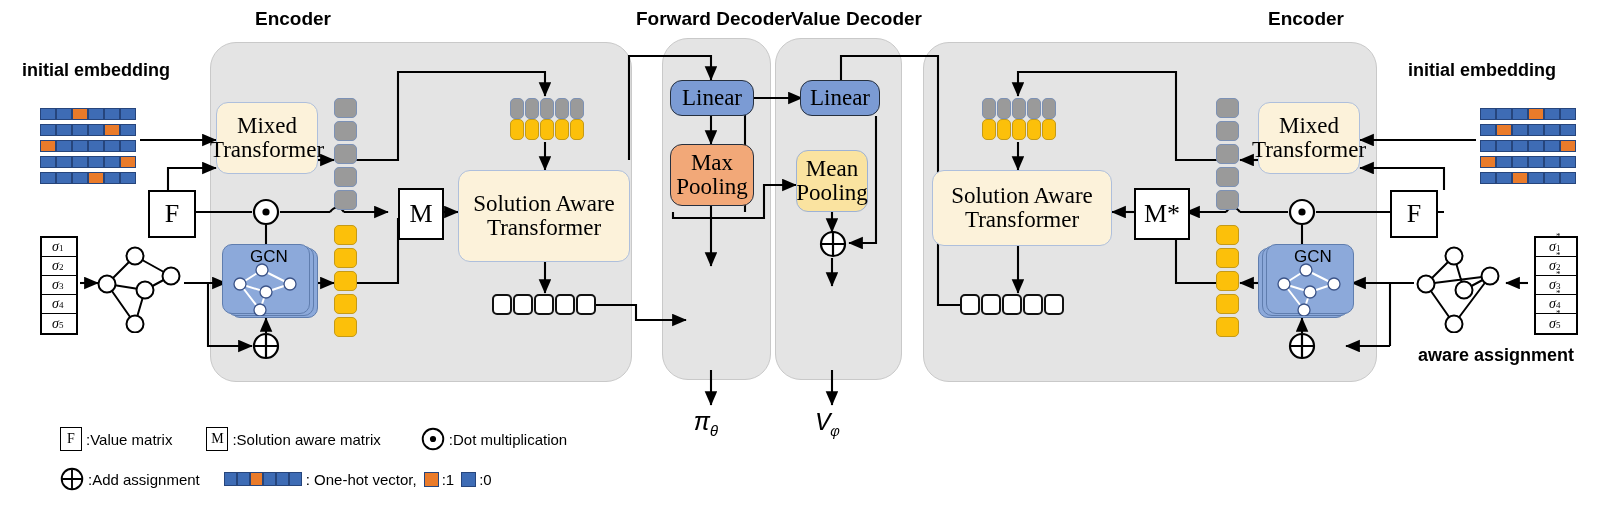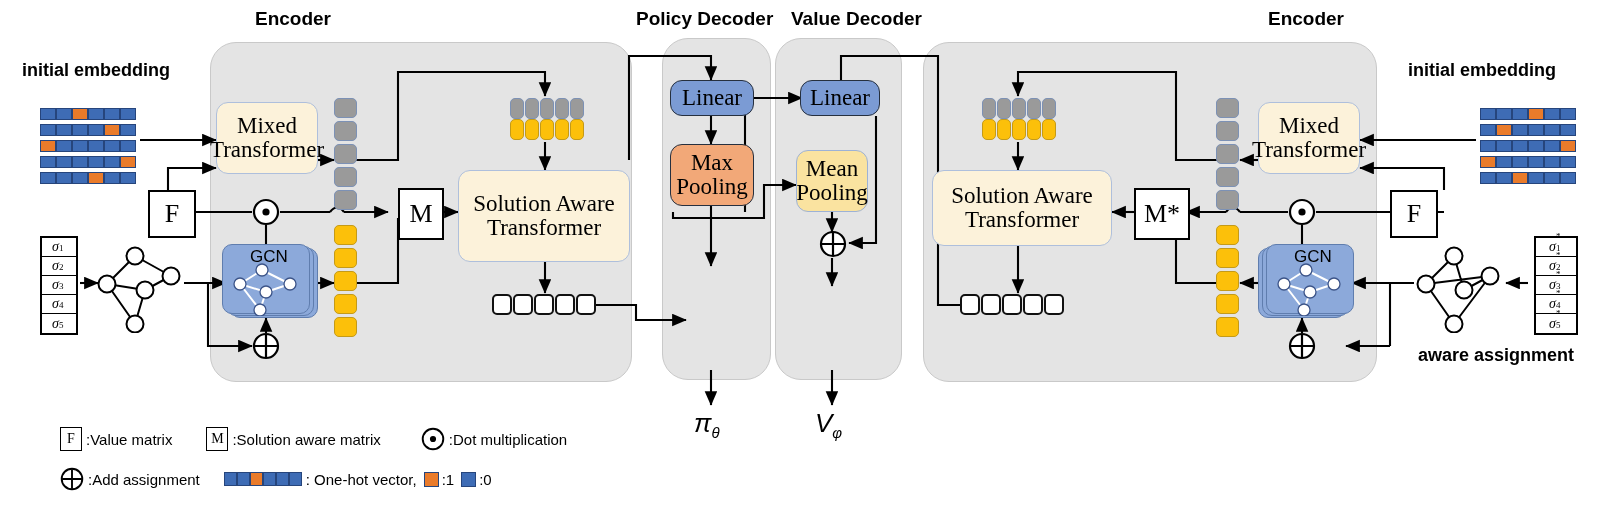--- a/index.html
+++ b/index.html
@@ -54,21 +54,21 @@
                font-family:"Liberation Serif", serif;font-style:italic;font-size:14px;}
   .sigma .srow:last-child{border-bottom:none;}
   .sigma sub{font-style:normal;font-size:9px;}
   .sigma sup{font-style:normal;font-size:9px;}
 
   
   .gcnlabel{position:absolute;font-family:"Liberation Sans", sans-serif;
             font-size:17px;font-weight:normal;color:#000;white-space:nowrap;}
 
   
-  .outlab{position:absolute;font-family:Liberation Sans, sans-serif;font-style:italic;
+  .outlab{position:absolute;font-family:Liberation Mono, monospace;font-style:italic;
           font-size:26px;color:#000;white-space:nowrap;text-align:right;}
   .outlab sub{font-size:15px;font-style:italic;}
 
   
   .legend{position:absolute;left:60px;top:425px;width:720px;height:80px;}
   .lgrow{position:absolute;display:flex;align-items:center;}
   .lgtxt{font-family:"Liberation Sans", sans-serif;font-size:15px;color:#000;white-space:nowrap;}
   .lgbox{width:20px;height:22px;border:1.6px solid #000;background:#fff;
          display:flex;align-items:center;justify-content:center;
          font-family:"Liberation Serif", serif;font-size:14px;margin-right:4px;}
@@ -82,21 +82,21 @@
 <body>
 
 <div id="stage">
 
   <div class="panel" style="left:210px;top:42px;width:420px;height:338px;"></div>
   <div class="panel" style="left:662px;top:38px;width:107px;height:340px;"></div>
   <div class="panel" style="left:775px;top:38px;width:125px;height:340px;"></div>
   <div class="panel" style="left:923px;top:42px;width:452px;height:338px;"></div>
 
   <div class="title" style="left:255px;top:8px;">Encoder</div>
-  <div class="title" style="left:636px;top:8px;">Policy Decoder</div>
+  <div class="title" style="left:636px;top:8px;">Forward Decoder</div>
   <div class="title" style="left:791px;top:8px;">Value Decoder</div>
   <div class="title" style="left:1268px;top:8px;">Encoder</div>
 
   <svg class="layer" viewBox="0 0 1609 523">
     <defs>
       <marker id="ah" markerWidth="8" markerHeight="8" refX="6.6" refY="3" orient="auto" markerUnits="strokeWidth">
         <path d="M0,0 L7,3 L0,6 z" fill="#000"></path>
       </marker>
     </defs>
     <g stroke="#000" stroke-width="2.1" fill="none" marker-end="url(#ah)">

